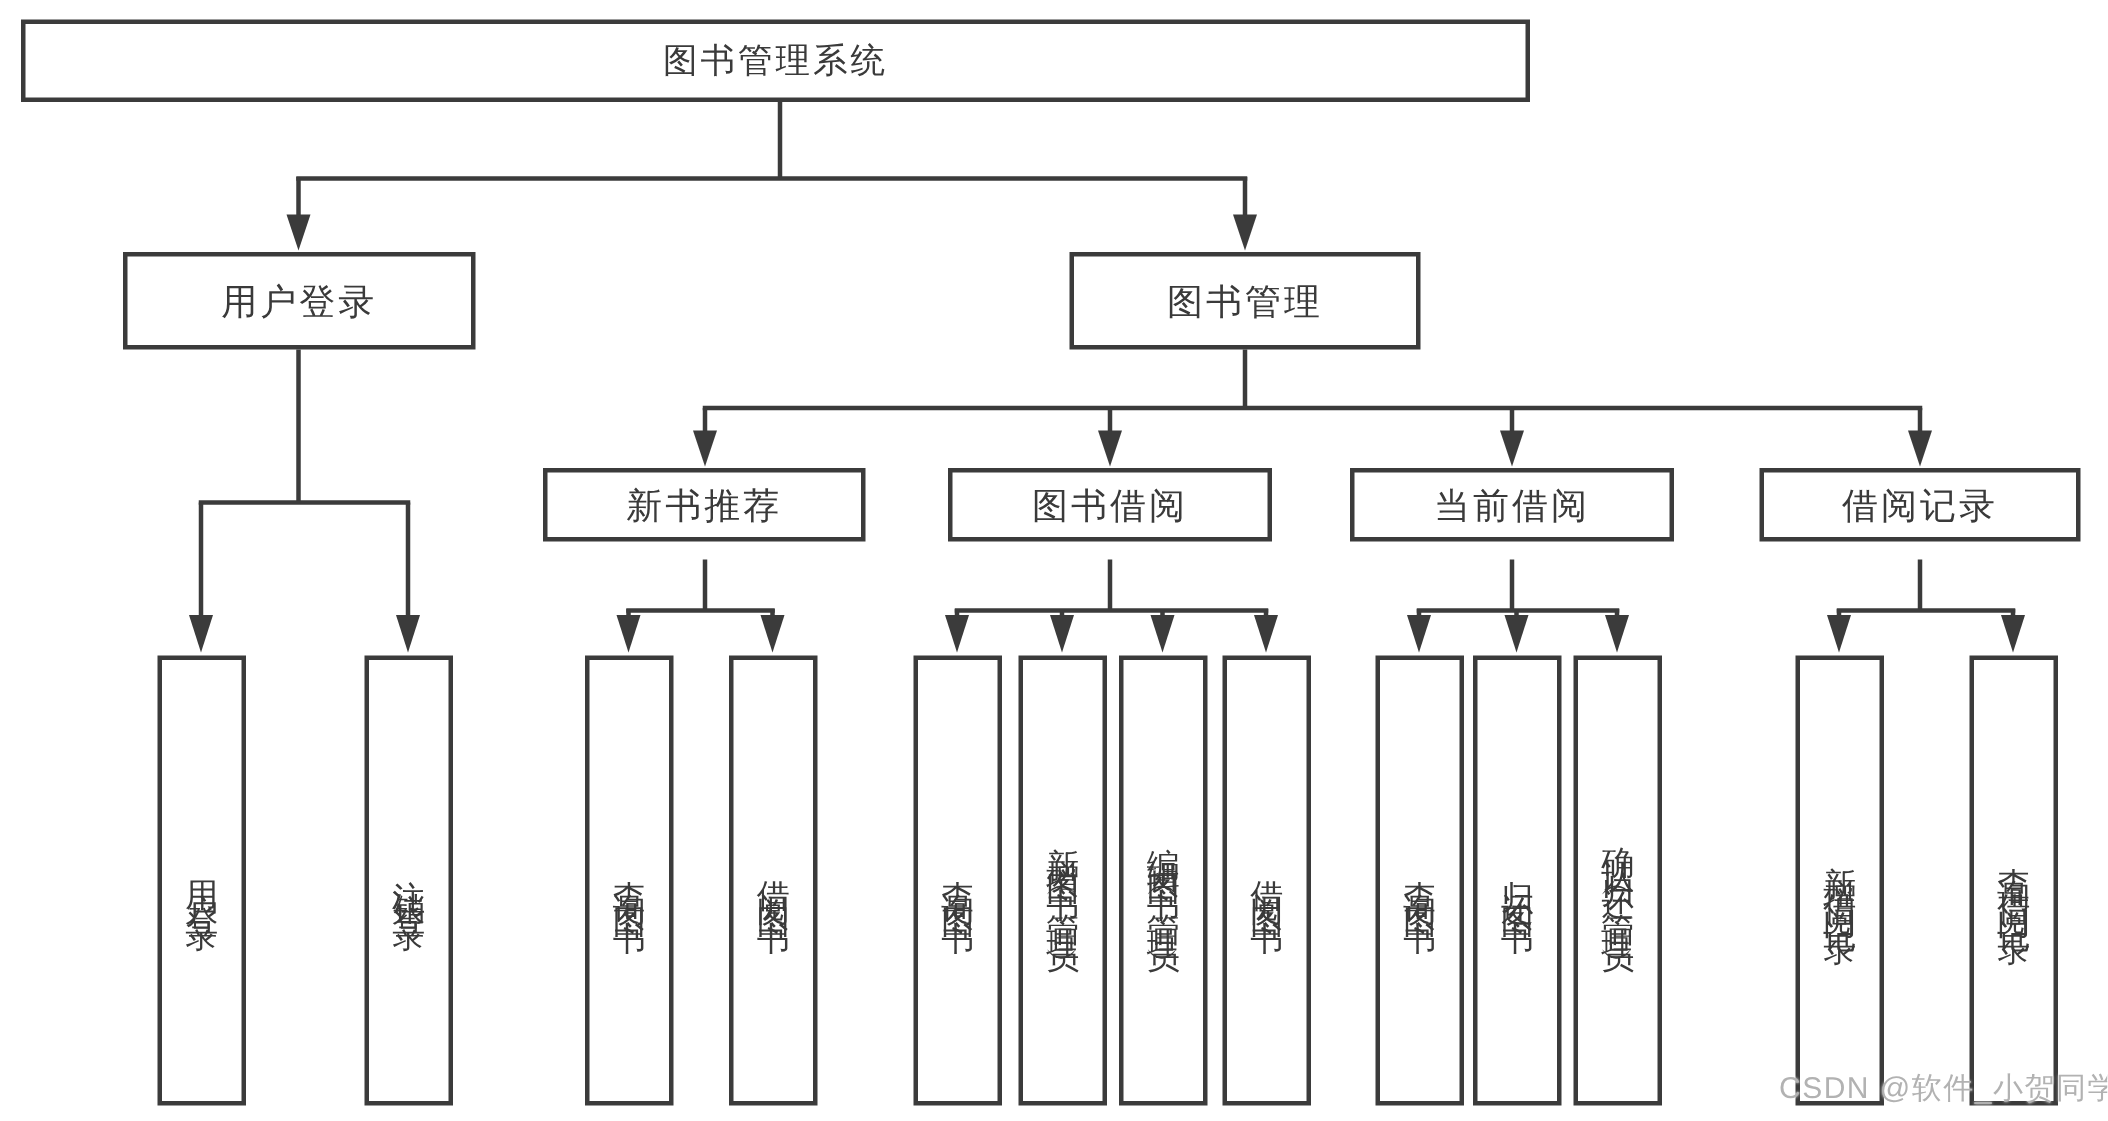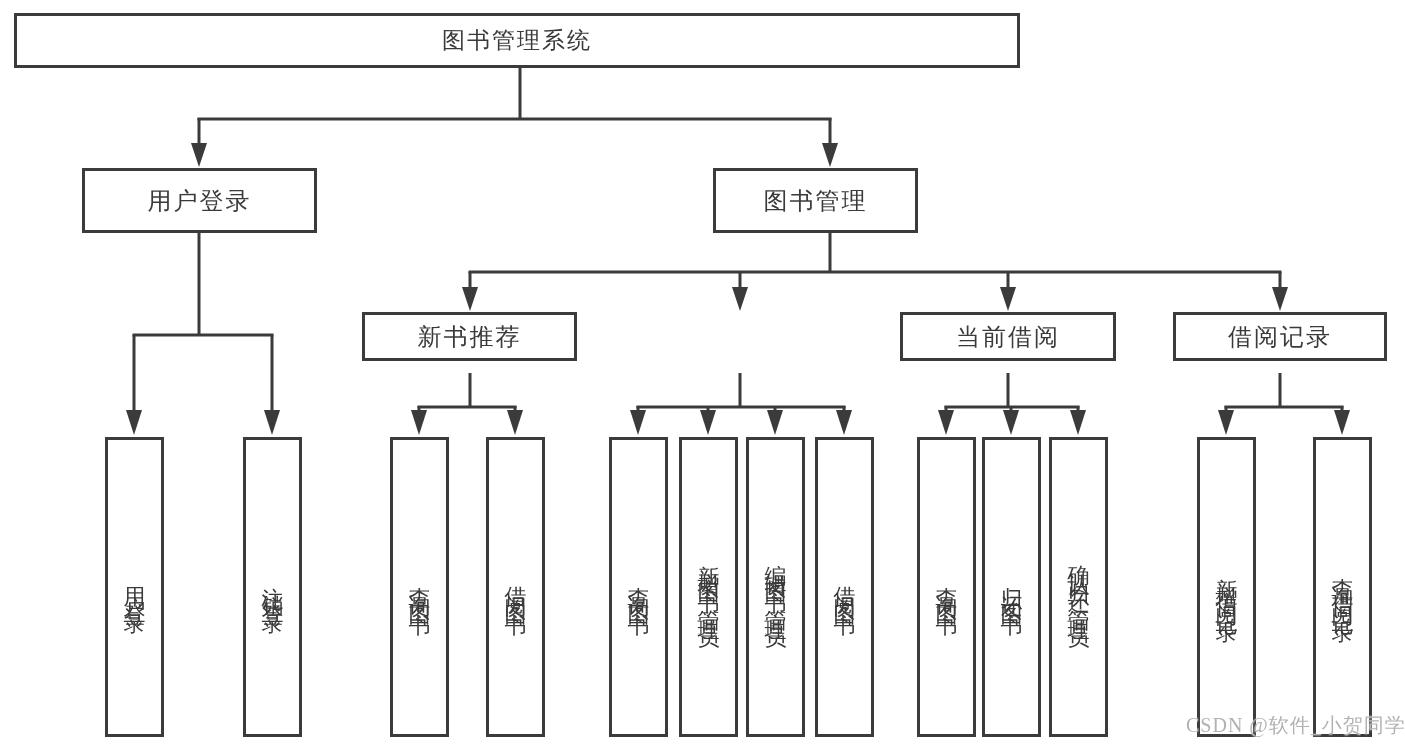--- a/index.html
+++ b/index.html
@@ -1,29 +1,29 @@
 <!DOCTYPE html>
 <html><head>
 <meta charset="utf-8">
 <style>
   html,body { margin:0; padding:0; background:#ffffff; }
   .canvas {
     position:relative; width:1405px; height:747px; background:#ffffff;
-    font-family:Liberation Serif, serif; overflow:hidden;
+    font-family:Liberation Sans, sans-serif; overflow:hidden;
   }
   svg.connectors { position:absolute; left:0; top:0; z-index:1; }
   .box {
     position:absolute; box-sizing:border-box; background:#ffffff;
     border:3px solid #3b3b3b; color:#3a3a3a;
     display:flex; align-items:center; justify-content:center;
     font-size:24px; letter-spacing:2px; z-index:2; white-space:nowrap;
   }
   .root  { left:14px;  top:13px;  width:1006px; height:55px; font-size:23px; }
   .lv2a  { left:82px;  top:168px; width:235px;  height:65px; }
-  .lv2b  { left:713px; top:168px; width:205px;  height:65px; }
+  .lv2b  { left:713px; top:168px; width:234px;  height:65px; }
   .lv3   { top:312px; height:49px; }
   .lv3a  { left:362px;  width:215px; }
   .lv3b  { left:632px;  width:216px; }
   .lv3c  { left:900px;  width:216px; }
   .lv3d  { left:1173px; width:214px; }
   .leaf  { top:437px; height:300px; width:59px; }
   .vtext {
     writing-mode:vertical-rl; text-orientation:mixed;
     font-size:22px; letter-spacing:9px; line-height:1;
   }
@@ -118,20 +118,23 @@
   <div class="box lv2a">
     <span>用户登录</span>
   </div>
   <div class="box lv2b">
     <span>图书管理</span>
   </div>
 
   <div class="box lv3 lv3a">
     <span>新书推荐</span>
   </div>
+  <div class="box lv3 lv3b">
+    <span>图书借阅</span>
+  </div>
   <div class="box lv3 lv3c">
     <span>当前借阅</span>
   </div>
   <div class="box lv3 lv3d">
     <span>借阅记录</span>
   </div>
 
   <div class="box leaf" style="left:105px">
     <span class="vtext">用户登录</span>
   </div>

